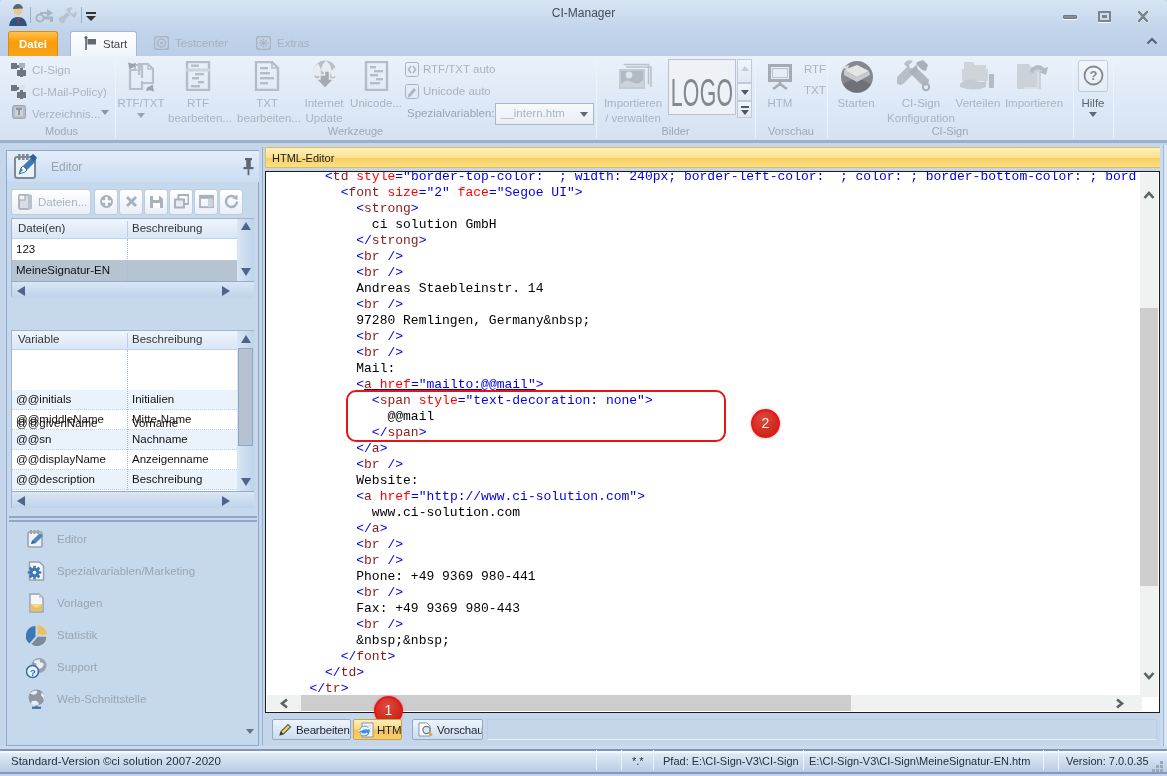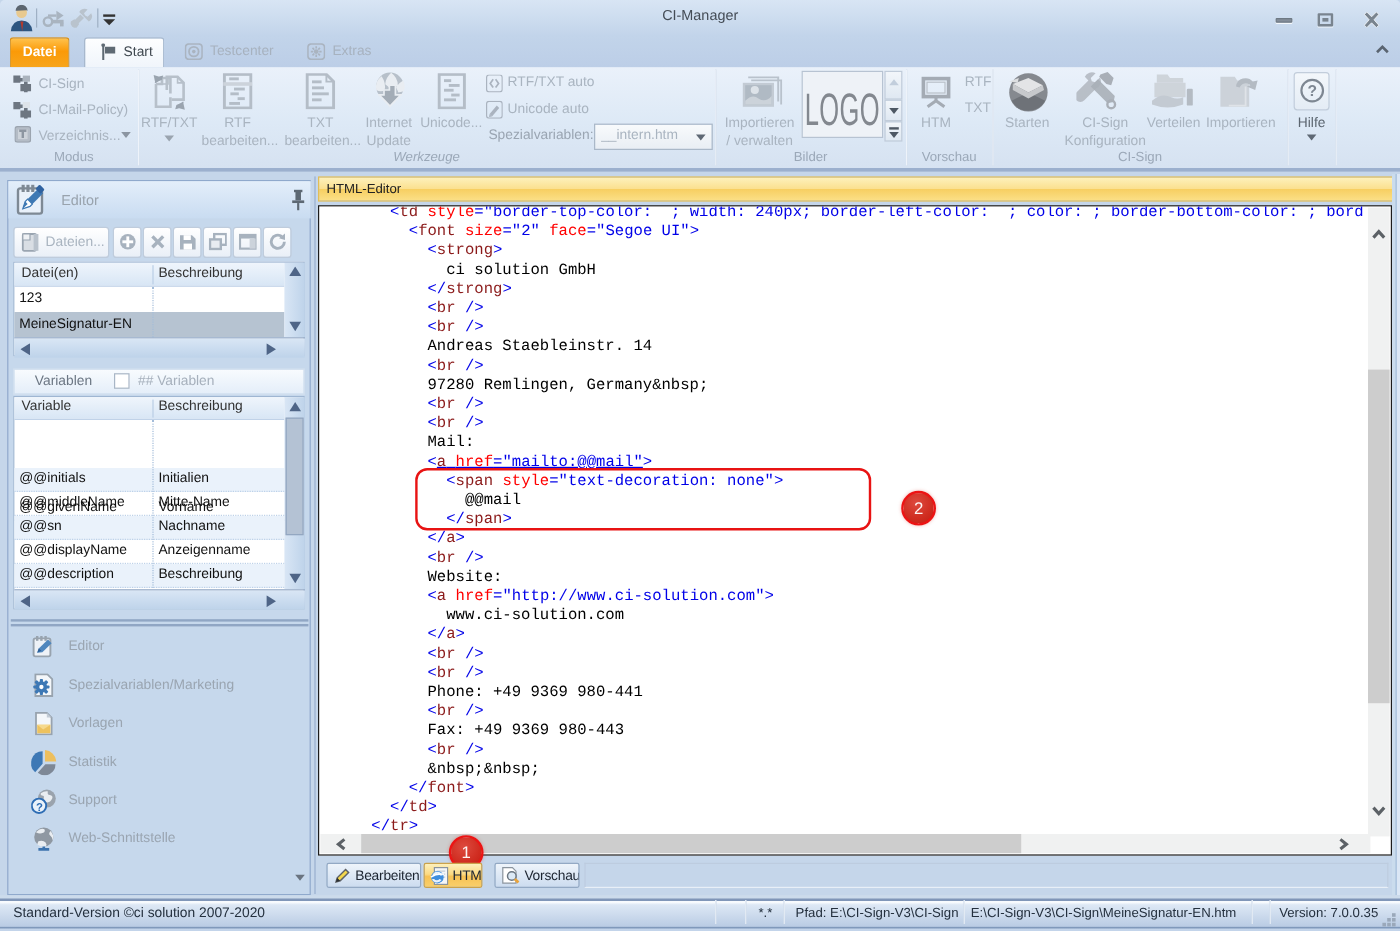--- a/index.html
+++ b/index.html
@@ -298,21 +298,21 @@
 
 <div class="abs" style="left:1078px;top:60px;width:30px;height:32px;border:1px solid #c2cddb;border-radius:3px;background:linear-gradient(#f3f7fb,#e4ecf5);"></div>
 <svg class="abs" style="left:1083px;top:65px;" width="21" height="21" viewBox="0 0 21 21">
     <circle cx="10.5" cy="10.5" r="9" fill="none" stroke="#7e8792" stroke-width="1.8"></circle>
     <text x="6.5" y="15" font-size="13" font-weight="bold" fill="#7e8792" font-family="Liberation Sans">?</text>
   </svg>
 <div class="abs bigbtn" style="left:1065px;top:96px;width:56px;color:#5c6670;">Hilfe</div>
 <div class="abs" style="left:1089px;top:112px;width:0;height:0;border-left:4px solid transparent;border-right:4px solid transparent;border-top:5px solid #5e6874;"></div>
 
 <div class="abs glabel" style="left:8px;width:107px;">Modus</div>
-<div class="abs glabel" style="left:115px;width:481px;font-style:italic;">Werkzeuge</div>
+<div class="abs glabel" style="left:115px;width:481px;">Werkzeuge</div>
 <div class="abs glabel" style="left:596px;width:159px;">Bilder</div>
 <div class="abs glabel" style="left:755px;width:72px;">Vorschau</div>
 <div class="abs glabel" style="left:827px;width:246px;">CI-Sign</div>
 
 <div class="abs" id="lpanel">
 <div class="abs" id="lphead">
       <span>Editor</span>
     </div>
 <svg class="abs" style="left:6px;top:2px;" width="27" height="27" viewBox="0 0 27 27">
 <rect x="2" y="4" width="20" height="21" rx="2" fill="#e9f1fa" stroke="#7e8994" stroke-width="2"></rect>
@@ -393,25 +393,20 @@
 <div class="abs vsb1" style="left:0;top:62px;width:242px;height:17px;border-top:1px solid #96abc7;">
 <svg class="abs" style="left:5px;top:4px;" width="8" height="10" viewBox="0 0 8 10">
           <path d="M0 5 L8 0 L8 10Z" fill="#4f6587"></path>
         </svg>
 <svg class="abs" style="left:210px;top:4px;" width="8" height="10" viewBox="0 0 8 10">
           <path d="M8 5 L0 0 L0 10Z" fill="#4f6587"></path>
         </svg>
 </div>
 </div>
 
-<div class="abs" style="left:4px;top:156px;width:243px;height:22px;background:linear-gradient(#f8fbfe,#e4eef9);border:1px solid #d3e0ef;">
-<span class="abs" style="left:17px;top:4px;font-size:11.5px;color:#6b7683;">Variablen</span>
-<span class="abs" style="left:83px;top:3px;width:13px;height:13px;background:#fff;border:1px solid #a8b6c6;"></span>
-<span class="abs" style="left:103px;top:4px;font-size:11.5px;color:#a6b0bc;">## Variablen</span>
-</div>
 
 <div class="abs tbl" style="left:4px;top:179px;width:243px;height:178px;">
 <div class="abs thead" style="left:0;top:0;width:225px;height:19px;">
         <span class="abs" style="left:6px;top:2px;">Variable</span>
         <span class="abs" style="left:120px;top:2px;">Beschreibung</span>
         <span class="abs" style="left:115px;top:2px;width:1px;height:15px;background:#b9cde5;"></span>
       </div>
 <div class="abs vrow" style="top:39px;margin-top:44px;">
         <span class="cell" style="left:4px;top:3px;">@@givenName</span>
         <span class="cell" style="left:120px;top:3px;text-align:right;">Vorname</span>

